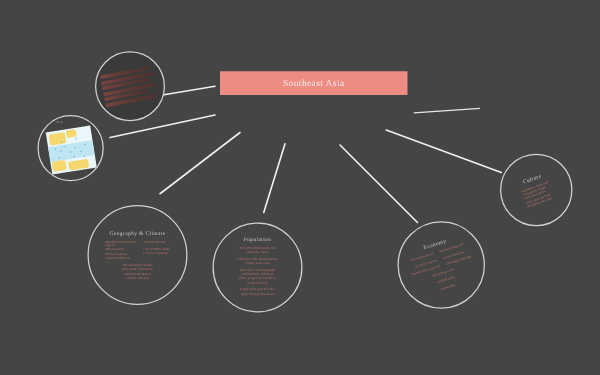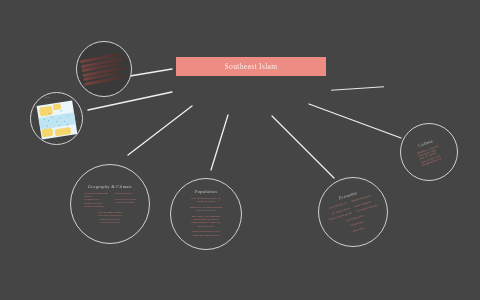--- a/index.html
+++ b/index.html
@@ -129,21 +129,21 @@
       <line x1="128" y1="155" x2="192" y2="106"></line>
       <line x1="211" y1="170" x2="228" y2="115"></line>
       <line x1="272" y1="116" x2="334" y2="178"></line>
       <line x1="309" y1="104" x2="401" y2="138"></line>
     </g>
   </svg>
 
   <div class="stub" style="left:331px;top:88px;width:53px;transform:rotate(-4deg);"></div>
 
   <div class="title-bar">
-    <span class="t">Southeast Islam</span>
+    <span class="t">Southeast Asia</span>
   </div>
 
   <div class="node" id="node-intro">
     <div class="node-inner">
       <div class="lines-wrap">
         <div class="ln" style="width:40px"></div>
         <div class="ln" style="width:44px"></div>
         <div class="ln" style="width:38px"></div>
         <div class="ln" style="width:43px"></div>
         <div class="ln" style="width:36px"></div>

